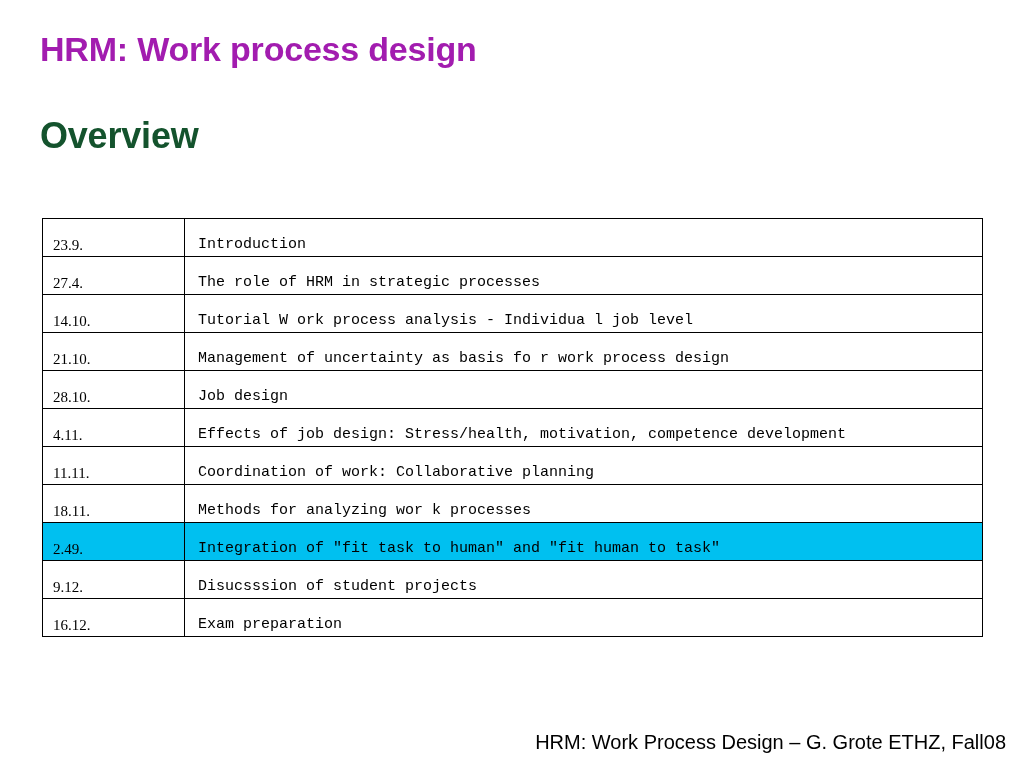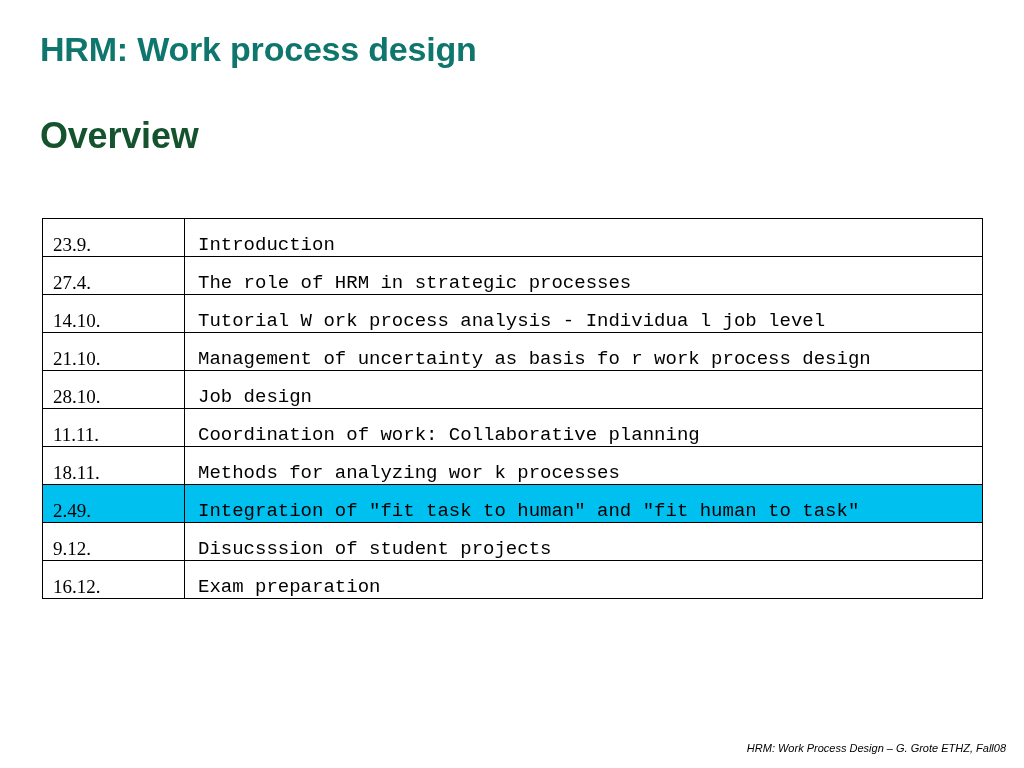--- a/index.html
+++ b/index.html
@@ -26,21 +26,21 @@
   .title-block {
     position: absolute;
     left: 40px;
     top: 30px;
     width: 940px;
   }
   .slide-title {
     font-family: "Liberation Sans", sans-serif;
     font-size: 34px;
     font-weight: bold;
-    color: #0f766e;
+    color: #a21caf;
     line-height: 1.12;
     letter-spacing: -0.2px;
     margin: 0;
     white-space: nowrap;
   }
   .slide-subtitle {
     font-family: "Liberation Sans", sans-serif;
     font-size: 36px;
     font-weight: bold;
     color: #14532d;
@@ -63,42 +63,41 @@
     table-layout: fixed;
     font-family: "Liberation Serif", serif;
   }
   table.schedule col.col-date { width: 142px; }
   table.schedule col.col-topic { width: 798px; }
   table.schedule tr { height: 38px; }
   table.schedule td {
     border: 1px solid #000000;
     padding: 16px 0 0 10px;
     font-family: "Liberation Serif", serif;
-    font-size: 19px;
+    font-size: 15px;
     color: #000000;
     line-height: 1.1;
     vertical-align: middle;
     white-space: nowrap;
     overflow: hidden;
     background: #ffffff;
   }
   table.schedule td.topic { padding-left: 13px; font-family: Liberation Mono, monospace; }
   table.schedule tr.highlight td {
     background: #00C0F0;
   }
   
   .footer {
     position: absolute;
     right: 18px;
     bottom: 14px;
     font-family: "Liberation Sans", sans-serif;
-    font-size: 11px;
+    font-size: 20px;
     color: #000000;
     white-space: nowrap;
-    font-style: italic;
   }
 </style>
 </head>
 <body>
 
 <div class="slide">
 
   <div class="title-block">
     <h1 class="slide-title">HRM: Work process design</h1>
     <h2 class="slide-subtitle">Overview</h2>
@@ -125,20 +124,24 @@
           </tr>
           <tr>
             <td class="date">21.10.</td>
             <td class="topic">Management of uncertainty as basis fo r work process design</td>
           </tr>
           <tr>
             <td class="date">28.10.</td>
             <td class="topic">Job design</td>
           </tr>
           <tr>
+            <td class="date">4.11.</td>
+            <td class="topic">Effects of job design: Stress/health, motivation, competence development</td>
+          </tr>
+          <tr>
             <td class="date">11.11.</td>
             <td class="topic">Coordination of work: Collaborative planning</td>
           </tr>
           <tr>
             <td class="date">18.11.</td>
             <td class="topic">Methods for analyzing wor k processes</td>
           </tr>
           <tr class="highlight">
             <td class="date">2.49.</td>
             <td class="topic">Integration of "fit task to human" and "fit human to task"</td>

